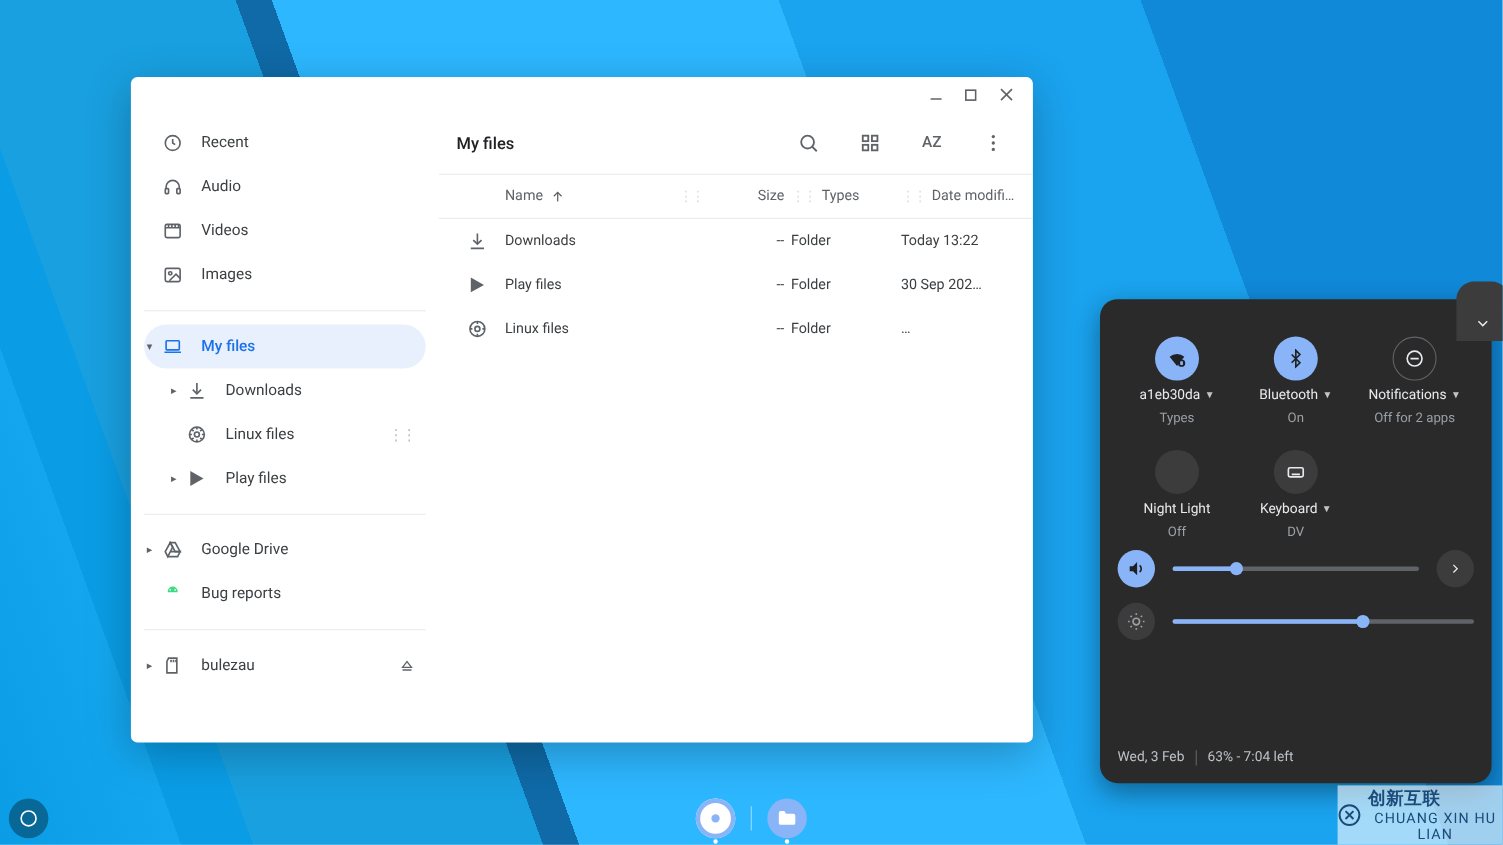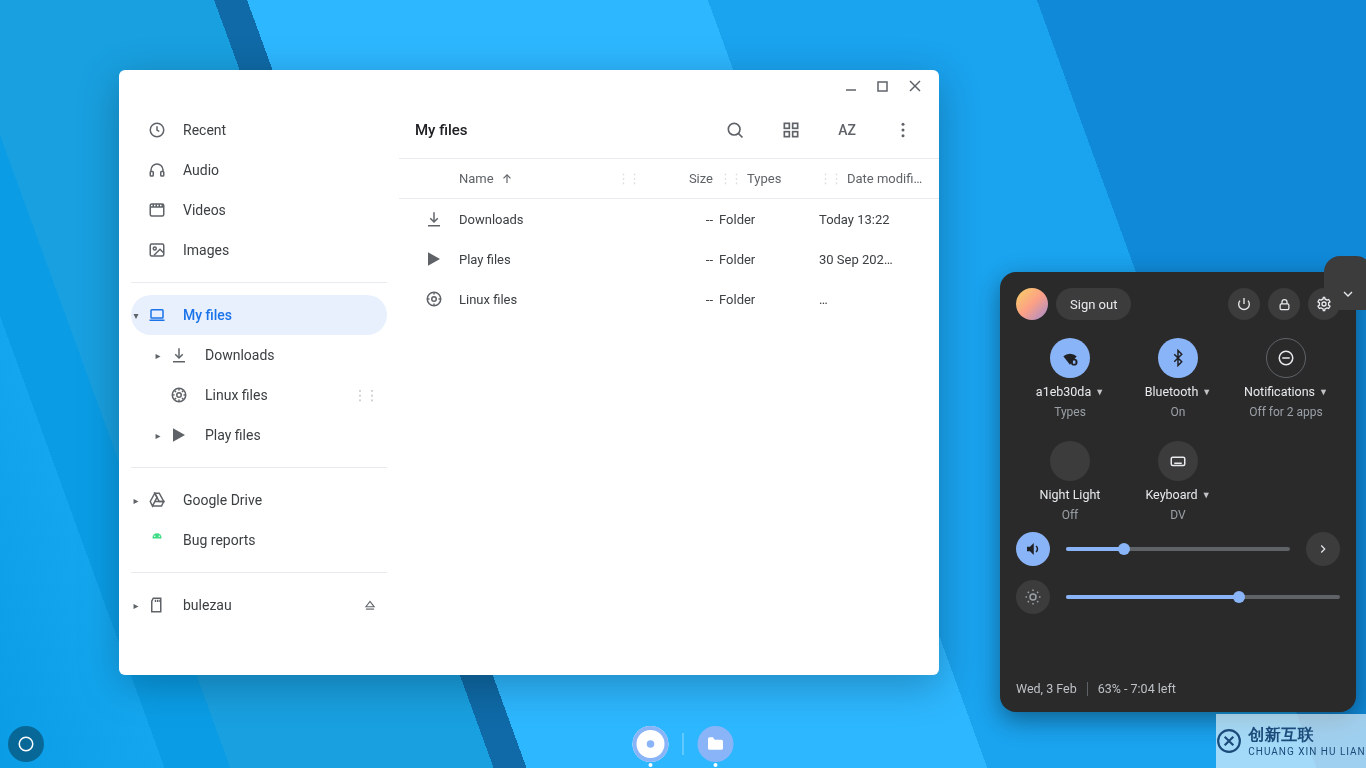--- a/index.html
+++ b/index.html
@@ -502,45 +502,20 @@
     </div>
   </div>
 </div>
 
 <div class="quick">
   <div class="collapse-handle">
     <svg width="16" height="16" viewBox="0 0 24 24" fill="none" stroke="#e8eaed" stroke-width="2">
         <path d="M6 9l6 6 6-6"></path>
       </svg>
   </div>
-  <div class="q-top">
-    <div class="avatar"></div>
-    <div class="sign-out">
-        <span>Sign out</span>
-      </div>
-    <div class="spacer"></div>
-    <div class="q-ic">
-      <svg width="16" height="16" viewBox="0 0 24 24" fill="none" stroke="currentColor" stroke-width="2">
-          <path d="M12 3v9"></path>
-          <path d="M6 7a8 8 0 1012 0"></path>
-        </svg>
-    </div>
-    <div class="q-ic">
-      <svg width="15" height="15" viewBox="0 0 24 24" fill="none" stroke="currentColor" stroke-width="2">
-          <rect x="5" y="11" width="14" height="9" rx="2"></rect>
-          <path d="M8 11V8a4 4 0 018 0v3"></path>
-        </svg>
-    </div>
-    <div class="q-ic">
-      <svg width="16" height="16" viewBox="0 0 24 24" fill="none" stroke="currentColor" stroke-width="2">
-          <circle cx="12" cy="12" r="3"></circle>
-          <path d="M19 12a7 7 0 00-.2-1.7l2.2-1.7-2-3.4-2.6 1a7 7 0 00-3-1.7L13 2h-2l-.4 2.5a7 7 0 00-3 1.7l-2.6-1-2 3.4 2.2 1.7A7 7 0 005 12c0 .6.1 1.1.2 1.7l-2.2 1.7 2 3.4 2.6-1a7 7 0 003 1.7L11 22h2l.4-2.5a7 7 0 003-1.7l2.6 1 2-3.4-2.2-1.7c.1-.6.2-1.1.2-1.7z"></path>
-        </svg>
-    </div>
-  </div>
 
   <div class="tiles">
     <div class="tile">
       <div class="t-ic on">
         <svg width="20" height="20" viewBox="0 0 24 24" fill="currentColor">
             <path d="M12 20l8-10a12 12 0 00-16 0l8 10z"></path>
             <circle cx="17" cy="17" r="4" fill="#202124"></circle>
             <rect x="15.5" y="15" width="3" height="4" rx=".5" fill="#8ab4f8"></rect>
           </svg>
       </div>
@@ -673,16 +648,16 @@
 </div>
 
 <div class="badge">
   <div style="display:flex; align-items:center; gap:6px;text-align:center;">
     <svg width="26" height="26" viewBox="0 0 24 24" fill="none" stroke="#1b4b7a" stroke-width="2">
         <circle cx="12" cy="12" r="10"></circle>
         <path d="M8 8l8 8M16 8l-8 8"></path>
       </svg>
     <div style="display:flex; flex-direction:column; align-items:flex-start;">
       <span style="font-size:16px; font-weight:600;">创新互联</span>
-      <span style="font-size:10px; letter-spacing:1px;">CHUANG XIN HU LIAN</span>
+      <span style="font-size:13px; letter-spacing:1px;">CHUANG XIN HU LIAN</span>
     </div>
   </div>
 </div>
 
 </body></html>

